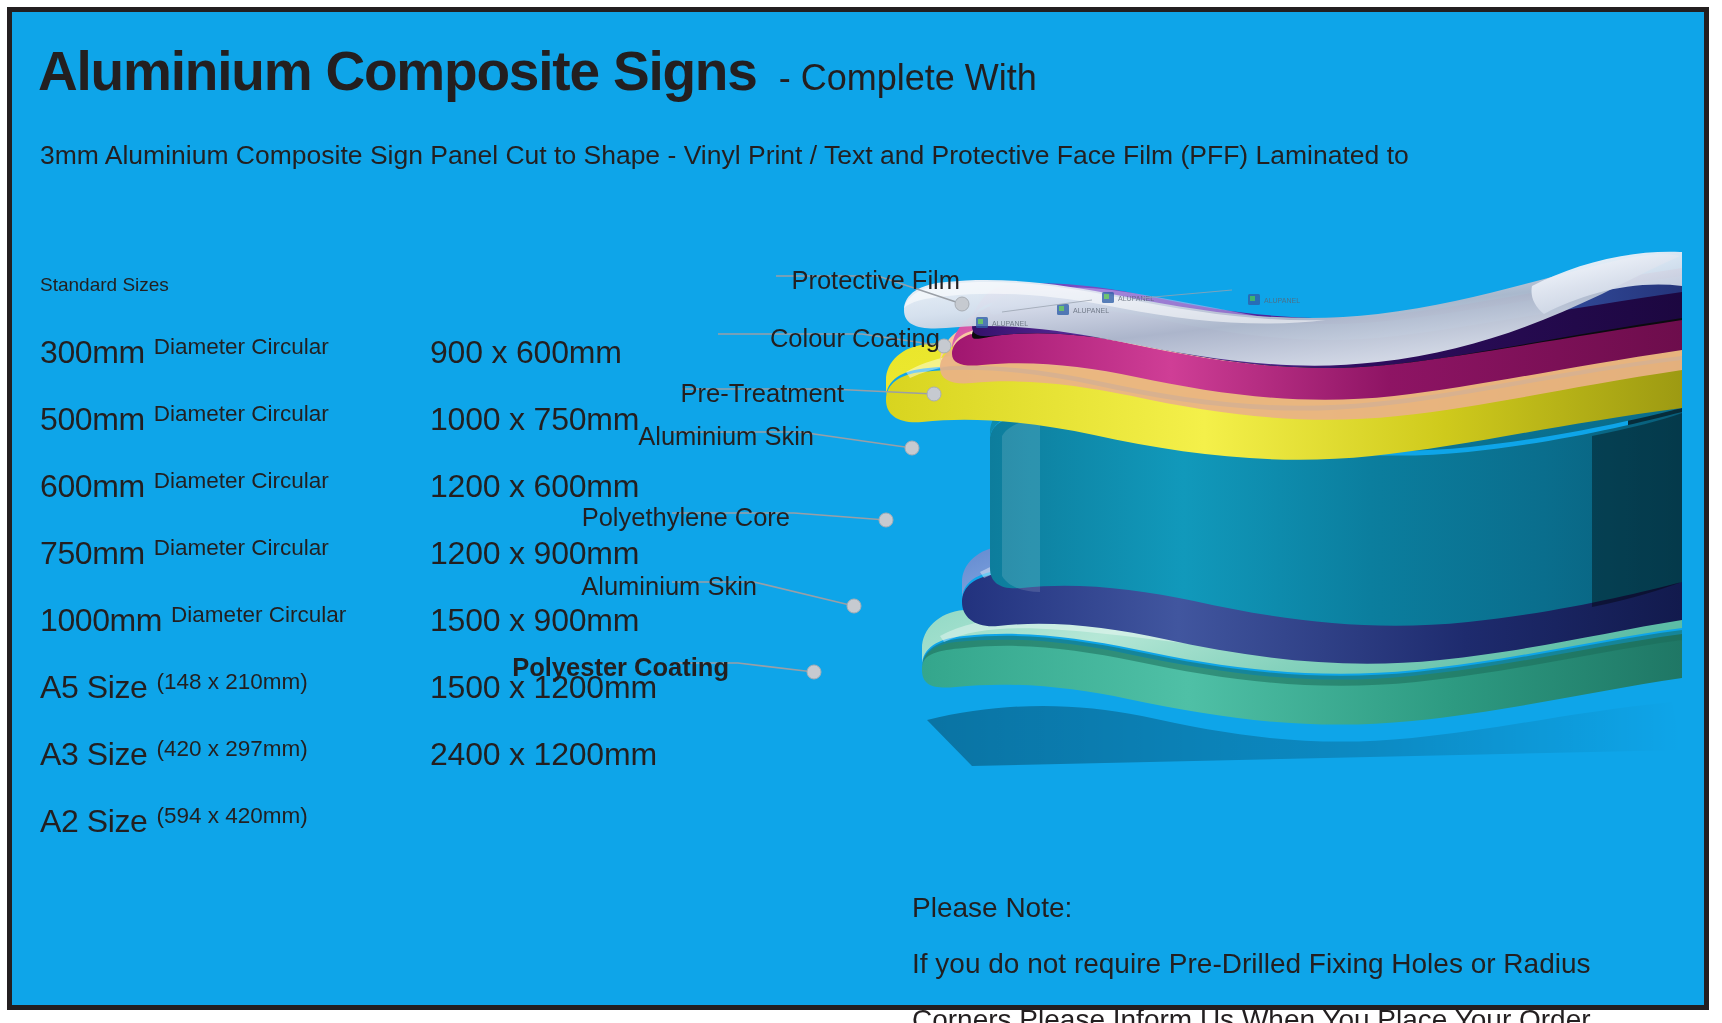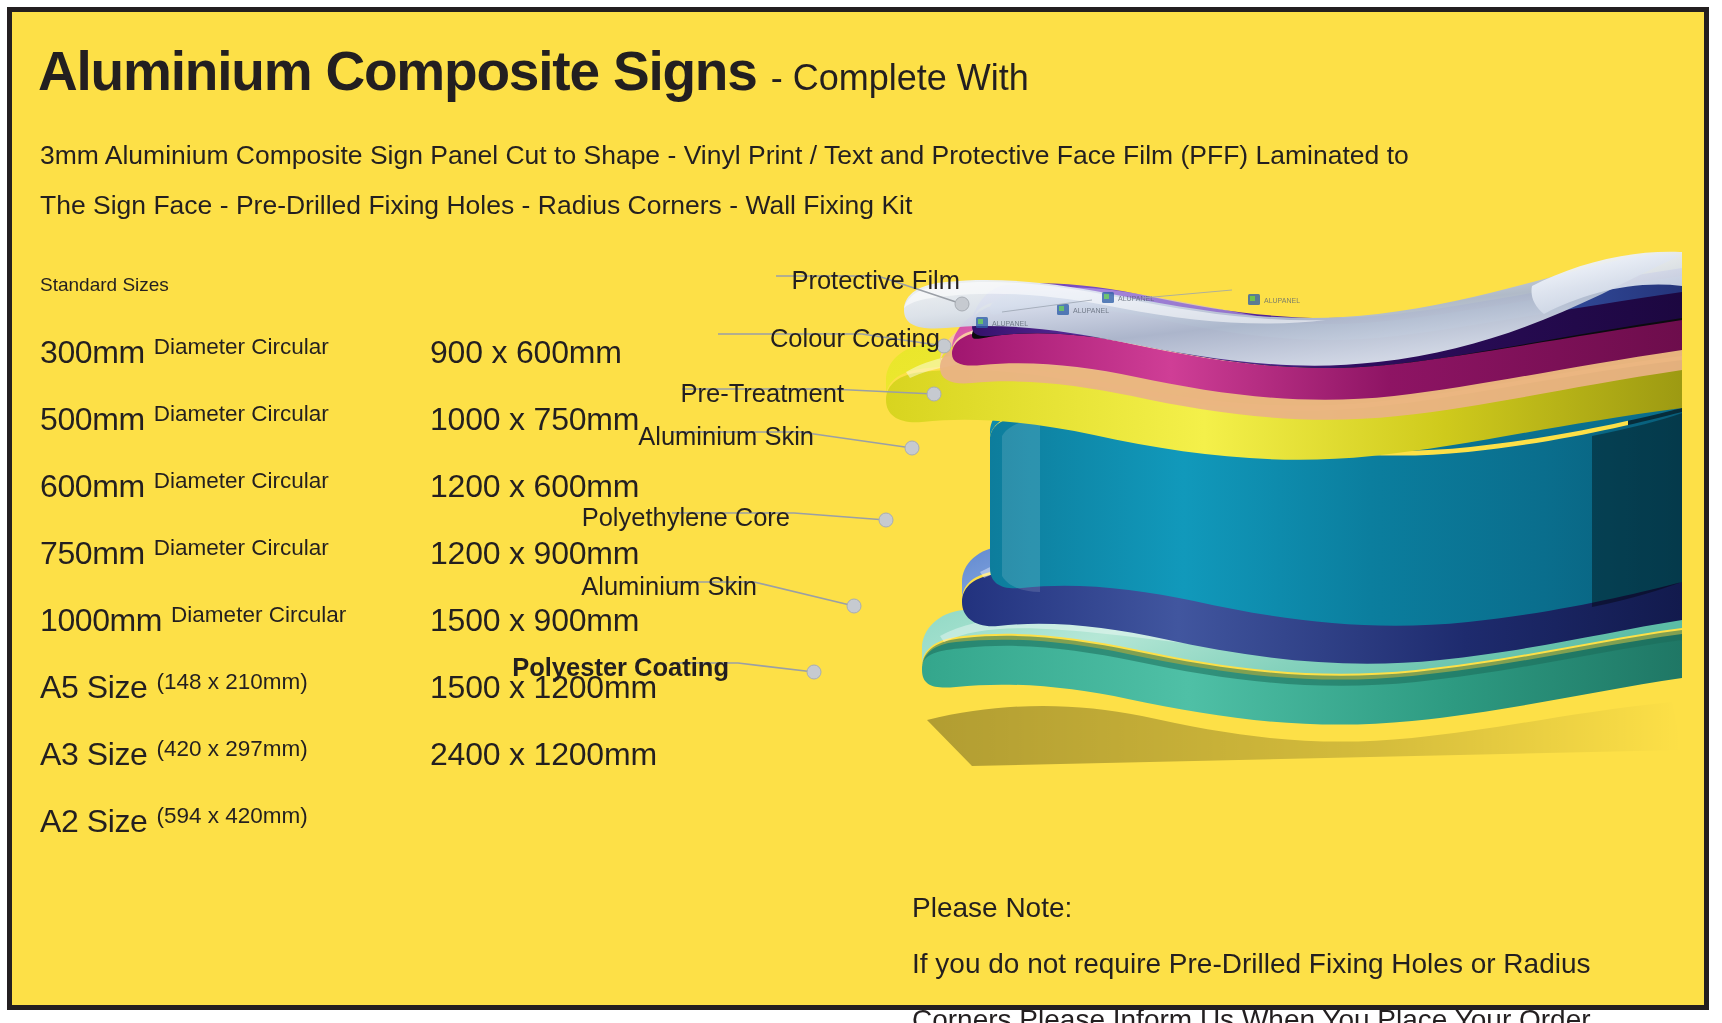--- a/index.html
+++ b/index.html
@@ -17,21 +17,21 @@
     color: #231f20;
   }
   #frame {
     position: absolute;
     left: 7px;
     top: 7px;
     width: 1702px;
     height: 1003px;
     border: 5px solid #231f20;
     box-sizing: border-box;
-    background: #fde047;
+    background: #0ea5e9;
   }
 
   
   .title-row {
     position: absolute;
     left: 26px;
     top: 32px;
     display: flex;
     align-items: baseline;
     white-space: nowrap;
@@ -39,21 +39,21 @@
   .title-main {
     font-size: 55px;
     font-weight: bold;
     letter-spacing: -1.2px;
     line-height: 1;
     color: #231f20;
   }
   .title-sub {
     font-size: 36px;
     font-weight: normal;
-    margin-left: 14px;
+    margin-left: 22px;
     color: #231f20;
     line-height: 1;
   }
   .intro {
     position: absolute;
     left: 28px;
     top: 118px;
     width: 1640px;
     font-size: 26.5px;
     line-height: 1.9;
@@ -137,21 +137,20 @@
 <div id="page">
   <div id="frame">
 
     <div class="title-row">
       <span class="title-main">Aluminium Composite Signs</span>
       <span class="title-sub">- Complete With</span>
     </div>
 
     <div class="intro">
       <div>3mm Aluminium Composite Sign Panel Cut to Shape - Vinyl Print / Text and Protective Face Film (PFF) Laminated to</div>
-      <div>The Sign Face - Pre-Drilled Fixing Holes - Radius Corners - Wall Fixing Kit</div>
     </div>
 
     <div class="std-heading">Standard Sizes</div>
 
     <div class="sizes">
       <div class="size-row">
         <div class="col-left">
           <span class="size-big">300mm</span>
           <span class="size-small">Diameter Circular</span>
         </div>

